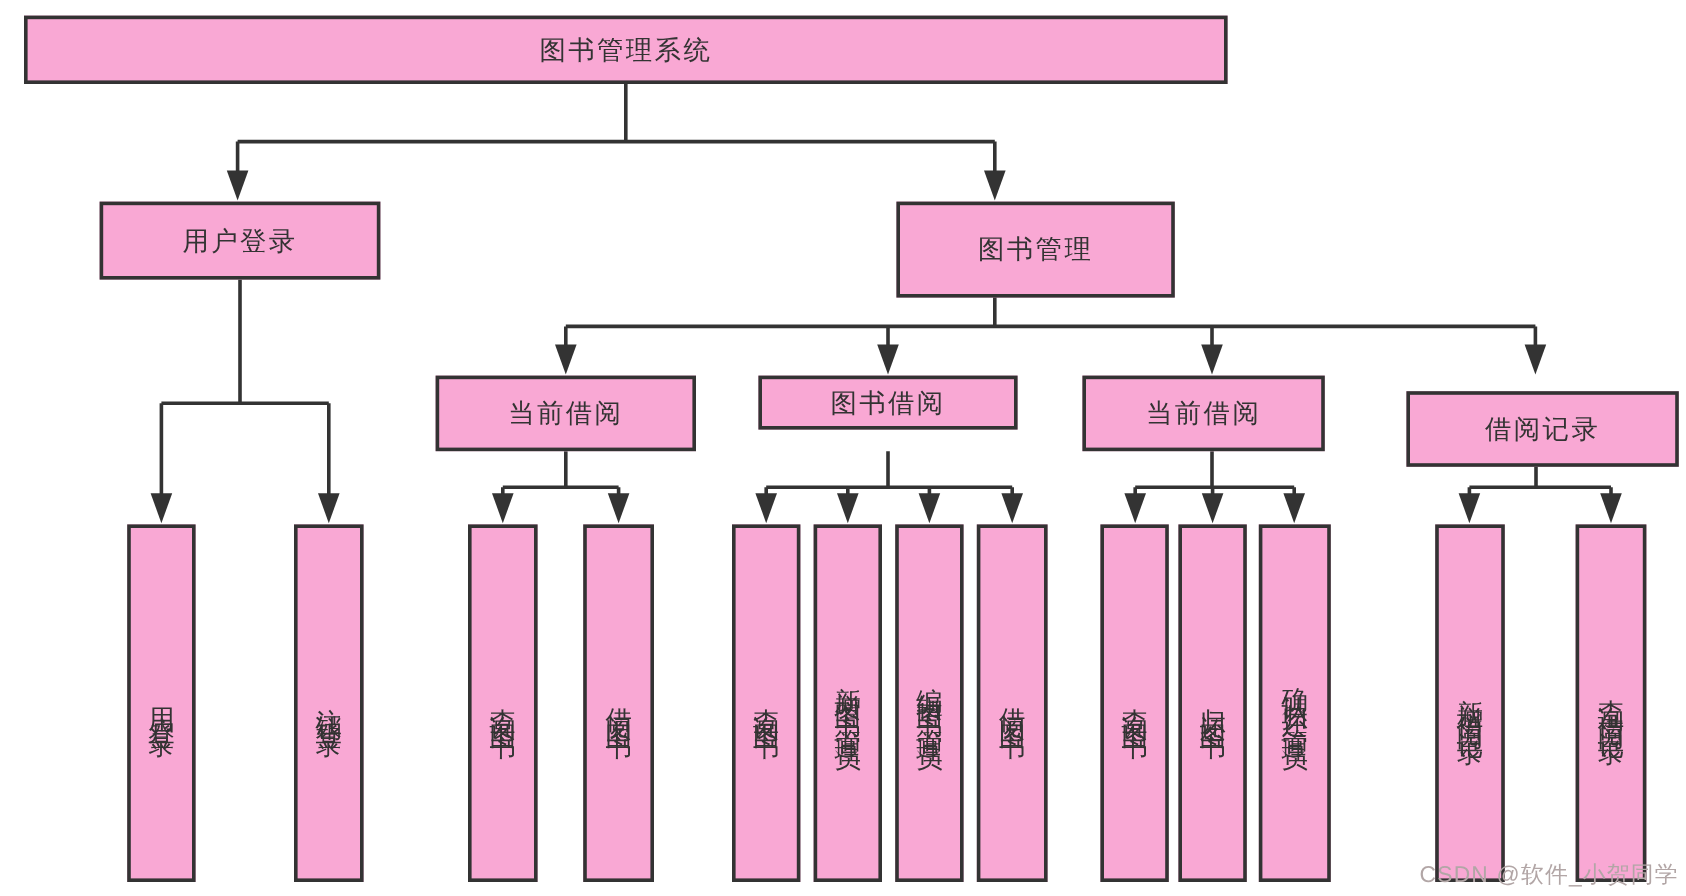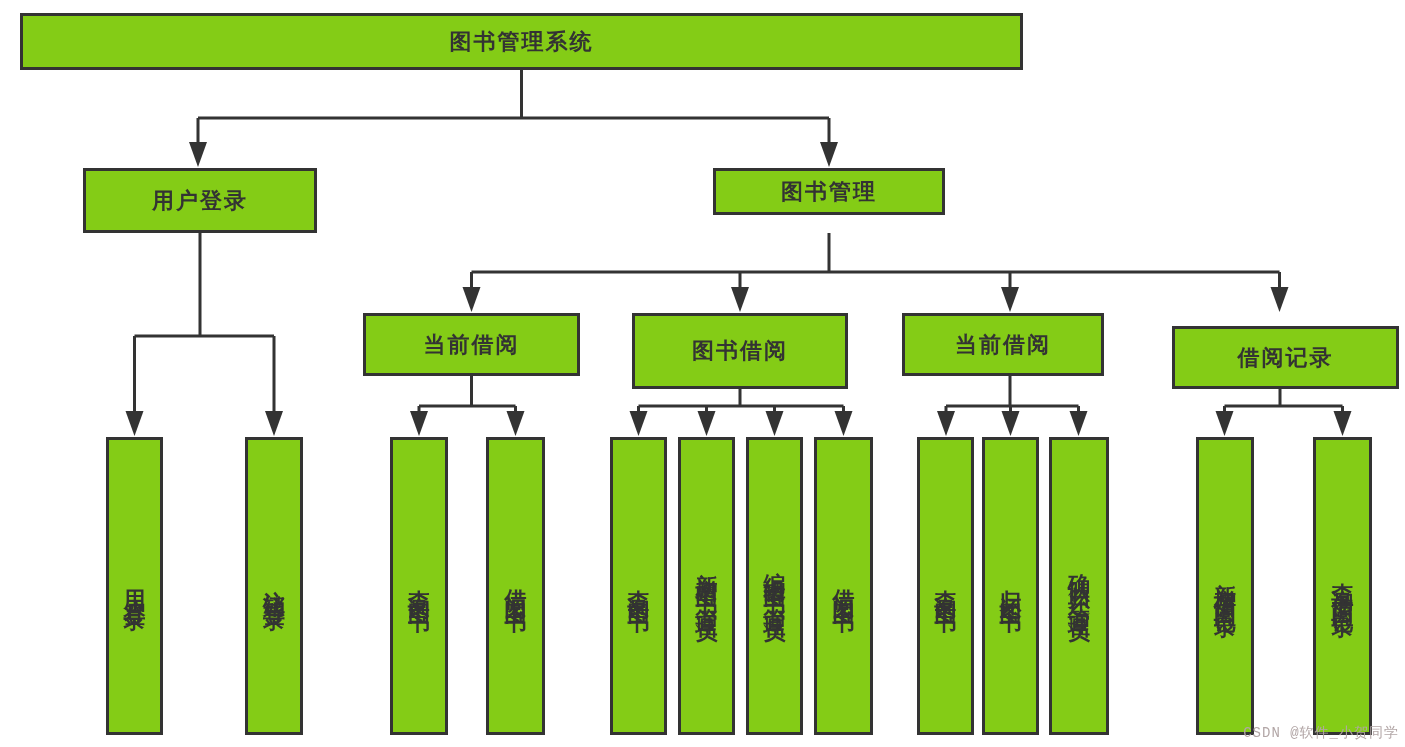--- a/index.html
+++ b/index.html
@@ -10,35 +10,34 @@
   body{
     width:1405px;height:747px;position:relative;overflow:hidden;
     background:var(--background,#fff);
     font-family:"Liberation Sans","DejaVu Sans",sans-serif;
   }
   .stage{position:absolute;inset:0;width:1405px;height:747px;}
   svg.wires{position:absolute;inset:0;pointer-events:none;}
   .edge{stroke:var(--line,#333);stroke-width:3;fill:none;}
   .arrow{fill:var(--line,#333);stroke:none;}
   .box{
-    position:absolute;box-sizing:border-box;background:#84cc16;
+    position:absolute;box-sizing:border-box;background:#f9a8d4;
     border:3px solid var(--border,#333);color:var(--text,#333);
     display:flex;align-items:center;justify-content:center;
     text-align:center;
-    font-weight:bold;
   }
   .box.h{font-size:22px;letter-spacing:2px;white-space:nowrap;}
   .box.v{
     writing-mode:vertical-rl;text-orientation:mixed;
     font-size:22px;letter-spacing:7px;line-height:1;
   }
   .watermark{
     position:absolute;right:6px;bottom:5px;
-    font-size:14px;letter-spacing:1px;color:var(--watermark,#b2a6a6);
-    z-index:5;white-space:nowrap;font-family:Liberation Mono, monospace;
+    font-size:19px;letter-spacing:1px;color:var(--watermark,#b2a6a6);
+    z-index:5;white-space:nowrap;
   }
 </style>
 </head>
 <body>
 
 <div class="stage">
 
   <svg class="wires" width="1405" height="747" viewBox="0 0 1405 747">
     <defs>
       <path id="arr" d="M-9,-25 L9,-25 L0,0 Z"></path>
@@ -88,24 +87,24 @@
     <g>
       <path class="edge" d="M1280 376V406M1224.5 406H1342.5M1224.5 406V414M1342.5 406V414"></path>
       <use href="#arr" class="arrow" x="1224.5" y="436"></use>
       <use href="#arr" class="arrow" x="1342.5" y="436"></use>
     </g>
   </svg>
 
   <div class="box h" style="left:20px;top:13px;width:1003px;height:57px">图书管理系统</div>
 
   <div class="box h" style="left:83px;top:168px;width:234px;height:65px">用户登录</div>
-  <div class="box h" style="left:713px;top:168px;width:232px;height:47px">图书管理</div>
+  <div class="box h" style="left:747px;top:168px;width:232px;height:80px">图书管理</div>
 
   <div class="box h" style="left:363px;top:313px;width:217px;height:63px">当前借阅</div>
-  <div class="box h" style="left:632px;top:313px;width:216px;height:76px">图书借阅</div>
+  <div class="box h" style="left:632px;top:313px;width:216px;height:45px">图书借阅</div>
   <div class="box h" style="left:902px;top:313px;width:202px;height:63px">当前借阅</div>
   <div class="box h" style="left:1172px;top:326px;width:227px;height:63px">借阅记录</div>
 
   <div class="box v" style="left:106px;top:437px;width:57px;height:298px">用户登录</div>
   <div class="box v" style="left:245px;top:437px;width:58px;height:298px">注销登录</div>
 
   <div class="box v" style="left:390px;top:437px;width:58px;height:298px">查询图书</div>
   <div class="box v" style="left:486px;top:437px;width:59px;height:298px">借阅图书</div>
 
   <div class="box v" style="left:610px;top:437px;width:57px;height:298px">查询图书</div>

